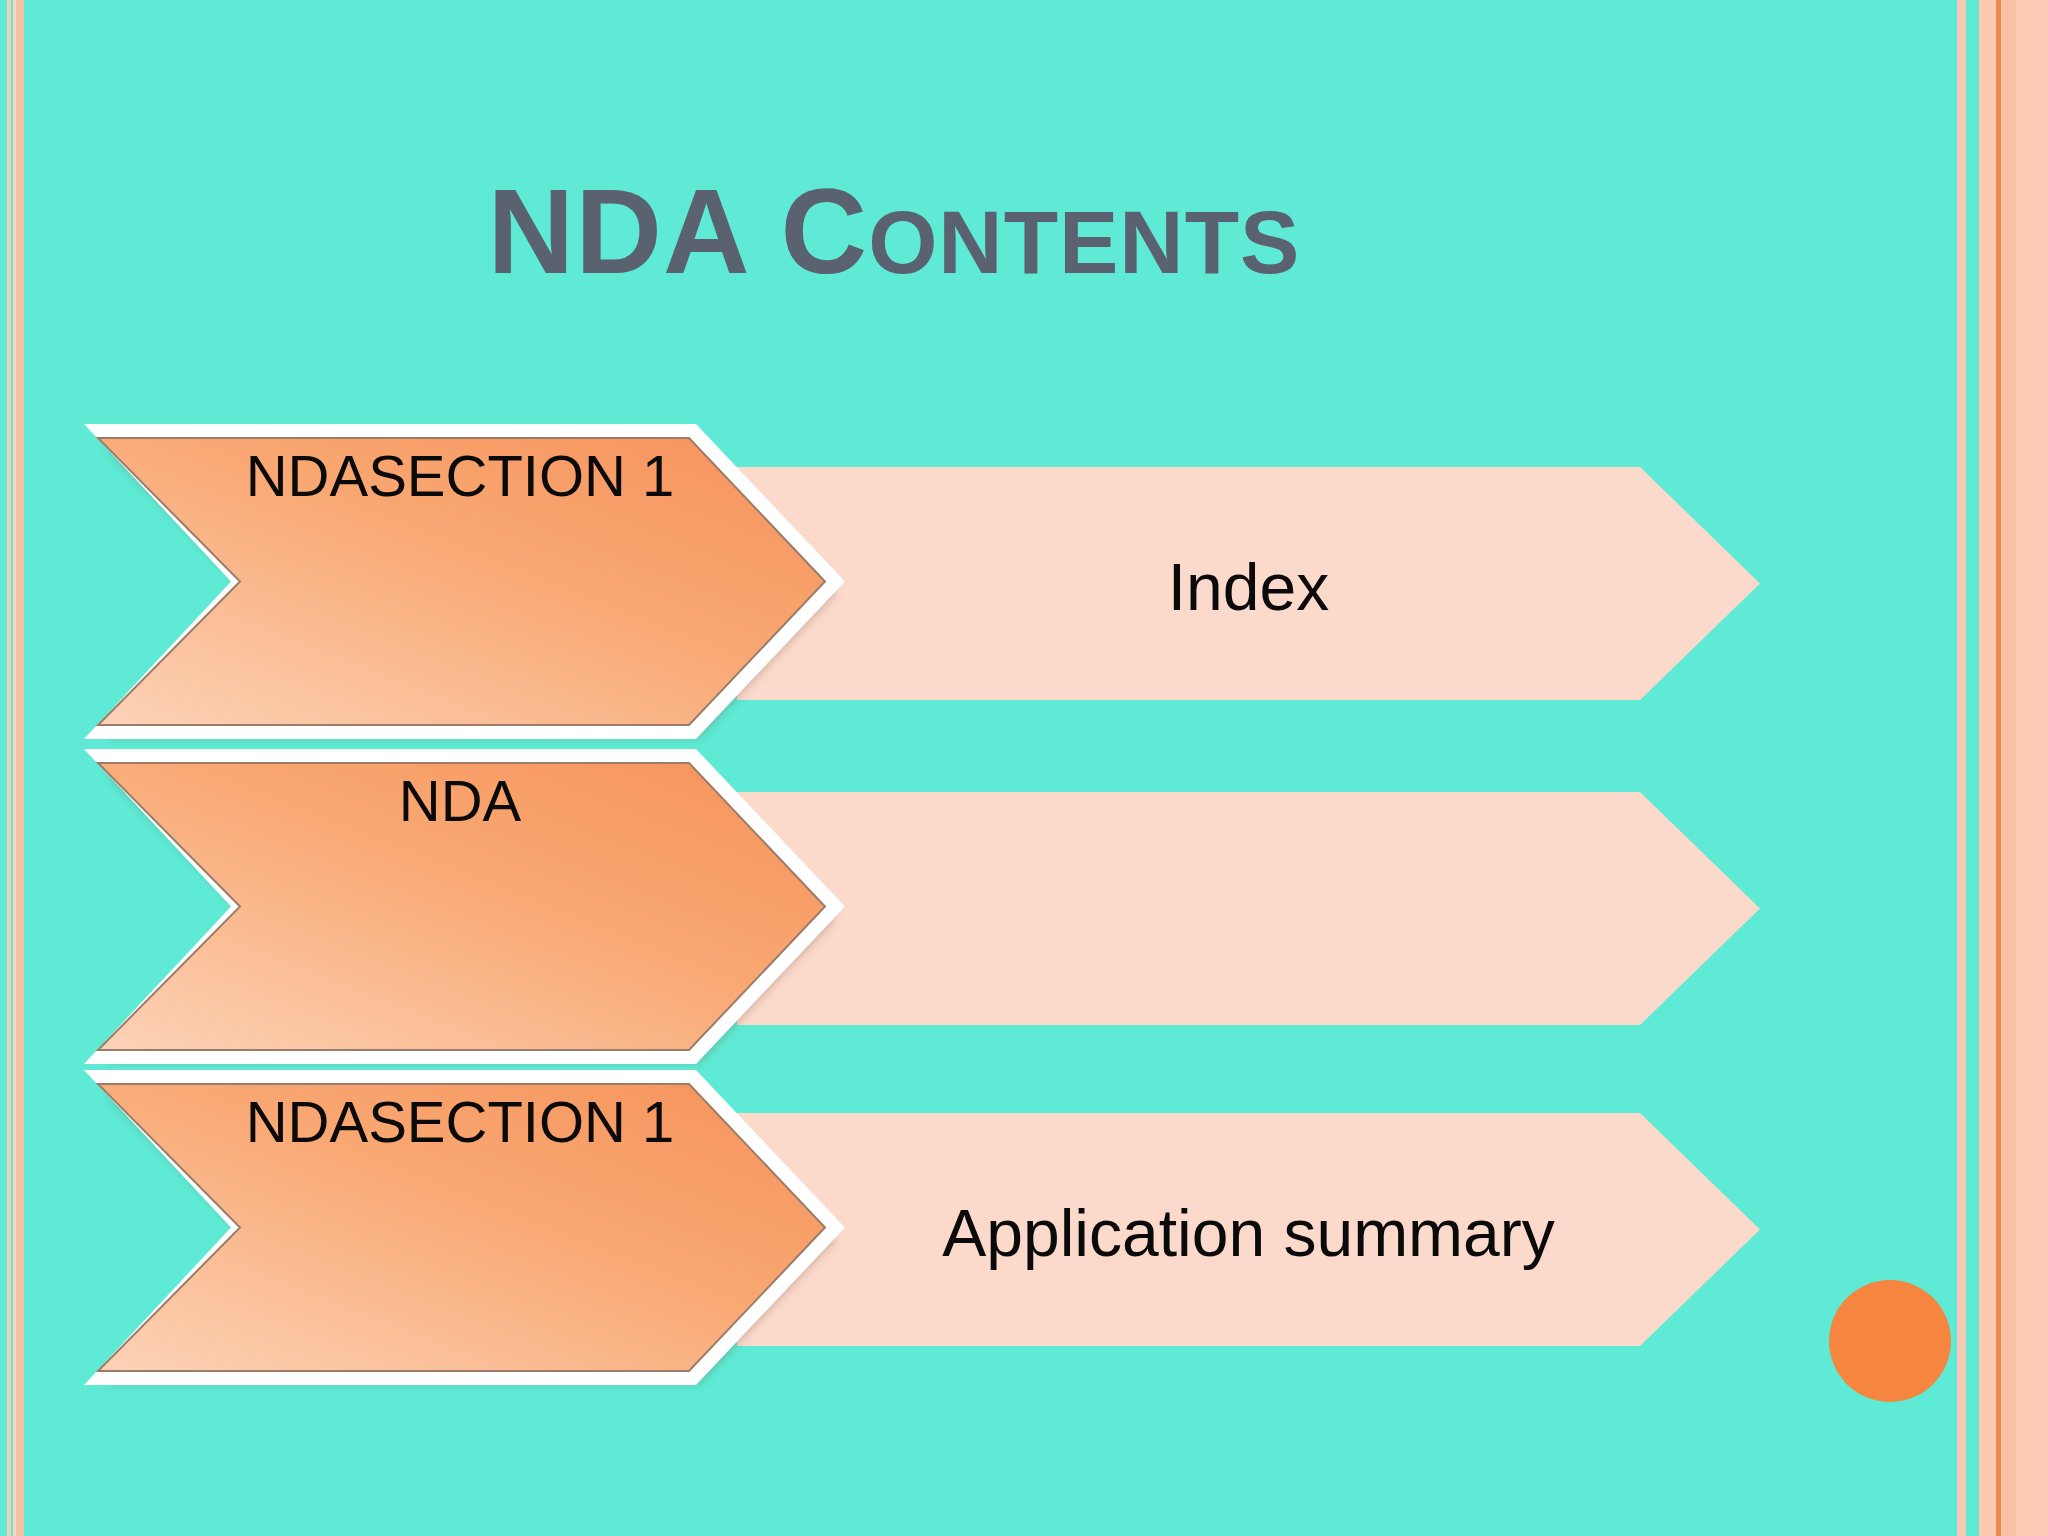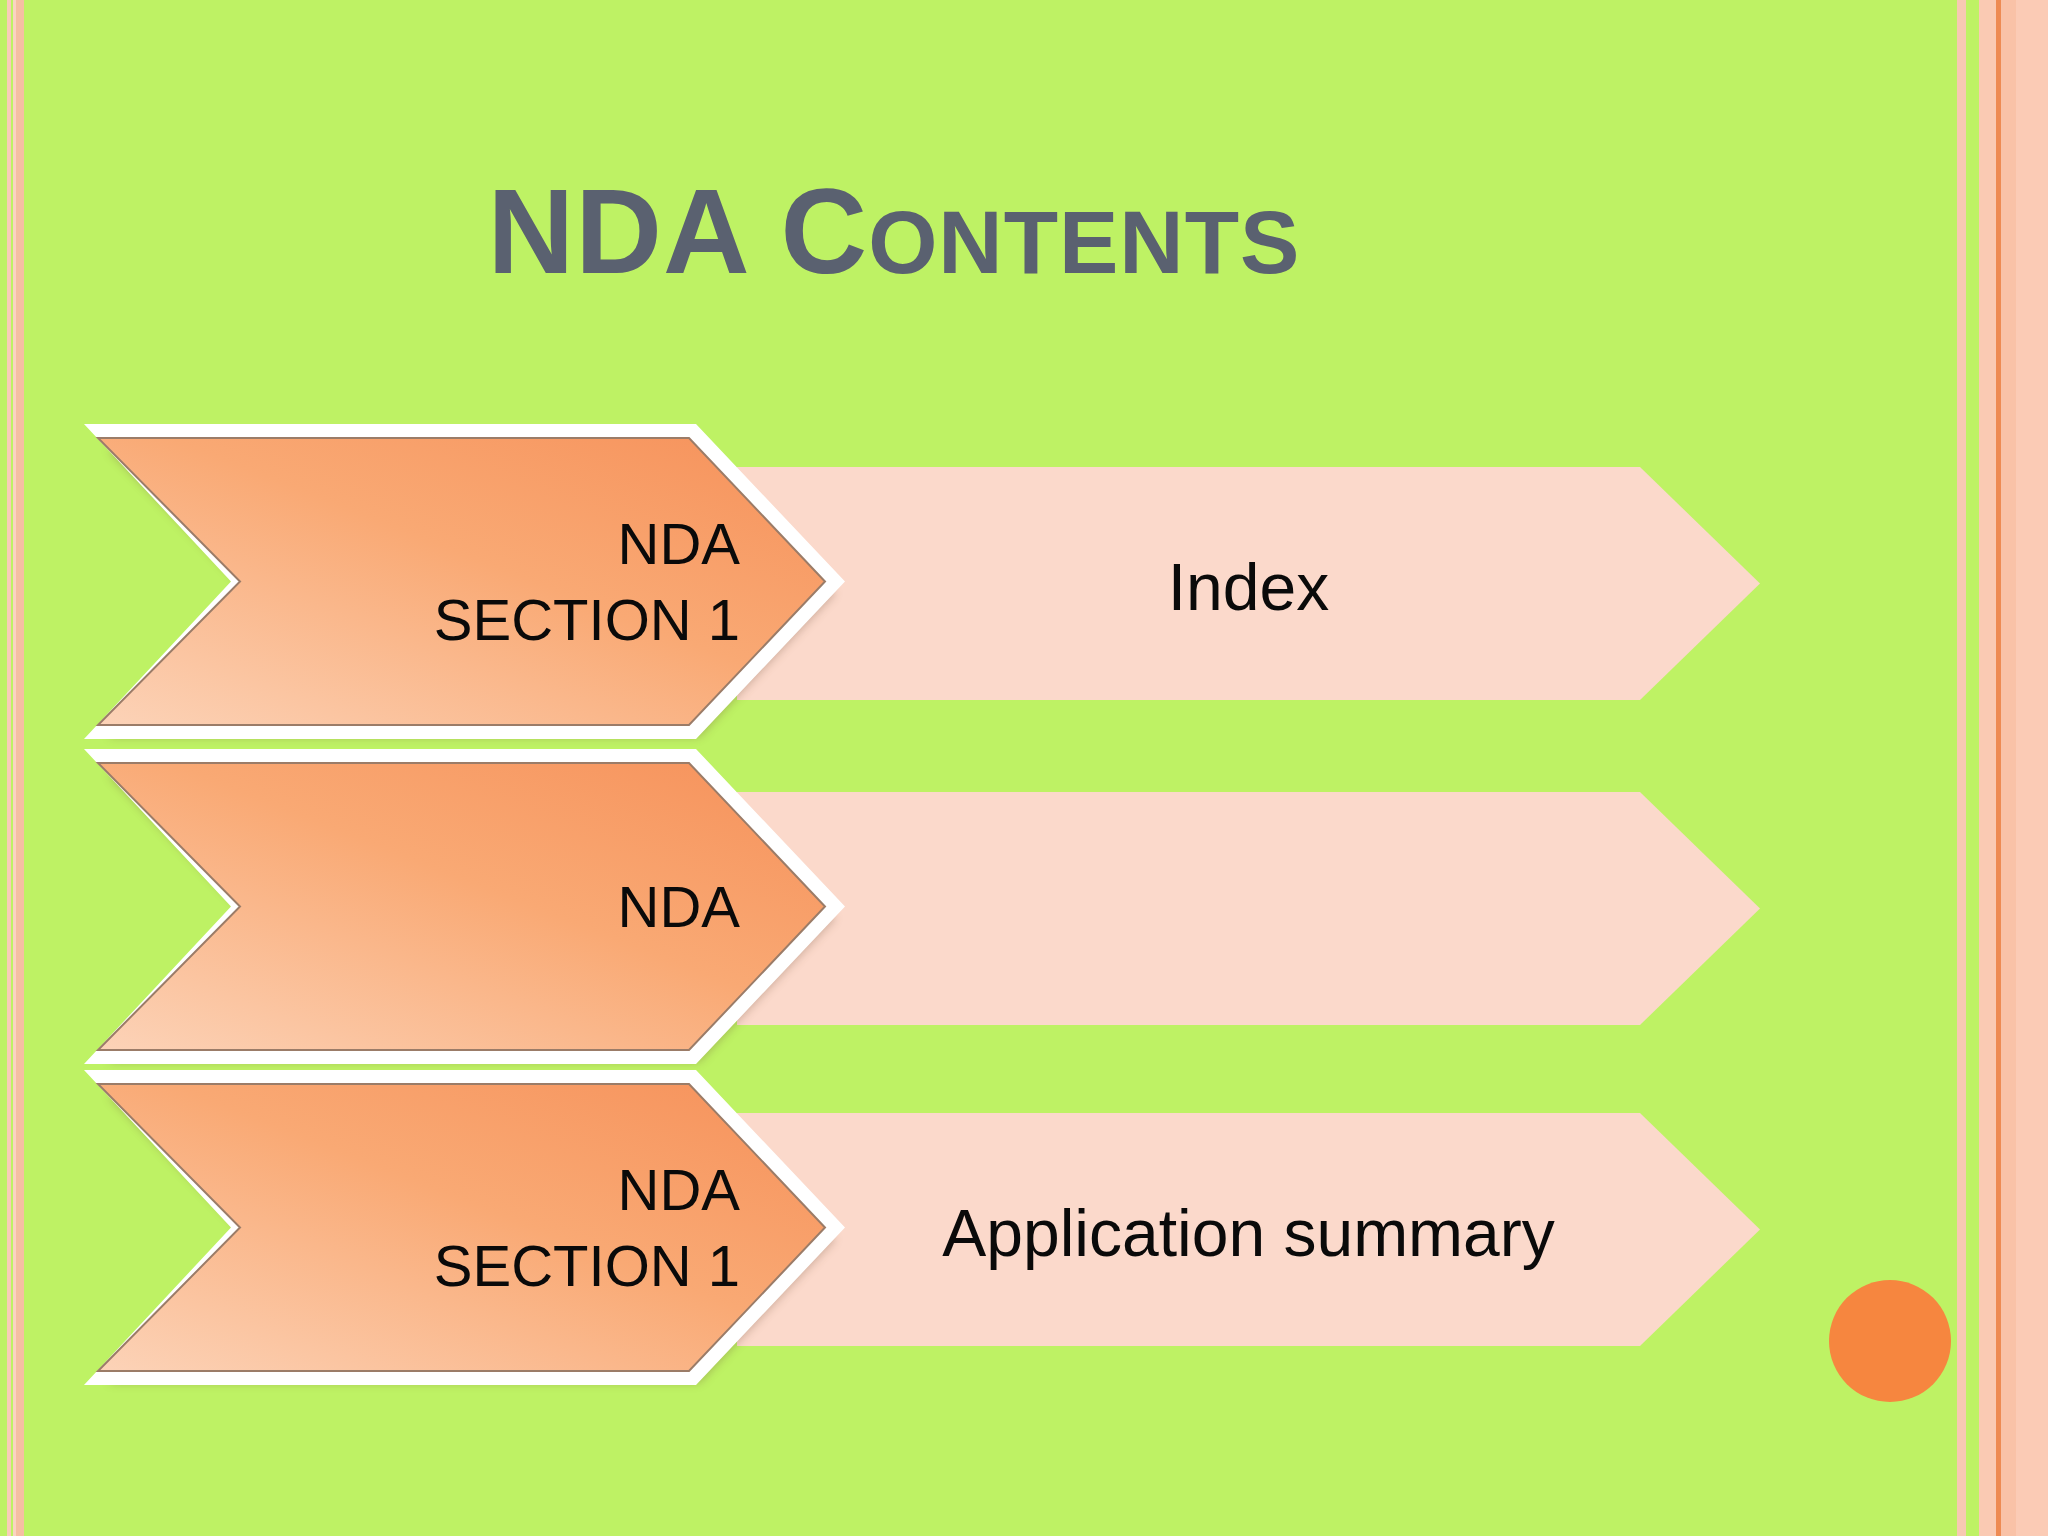--- a/index.html
+++ b/index.html
@@ -5,21 +5,21 @@
   html, body {
     margin: 0;
     padding: 0;
     background: #ffffff;
     font-family: "Liberation Sans", sans-serif;
   }
   .slide {
     position: relative;
     width: 2048px;
     height: 1536px;
-    background: #bef264;
+    background: #5eead4;
     overflow: hidden;
   }
 
   
   .stripe { position: absolute; top: 0; height: 1536px; }
   .stripe-l1 { left: 7px;  width: 4px;  background: #f8cdb7; }
   .stripe-l2 { left: 13px; width: 11px; background: linear-gradient(to right, #fad4c2 0 3px, #f5bfa2 3px); }
   .stripe-r1 { left: 1957px; width: 9px; background: #f7c9b2; }
   .stripe-r2 {
     left: 1979px; width: 69px;
@@ -47,22 +47,22 @@
   .row { position: absolute; left: 60px; width: 1740px; height: 340px; }
   .row-1 { top: 420px; }
   .row-2 { top: 745px; }
   .row-3 { top: 1066px; }
   .row svg { position: absolute; left: 0; top: 0; display: block; }
 
   .chev-label {
     position: absolute;
     left: 120px; top: 18px;
     width: 560px; height: 287px;
-    display: flex; flex-direction: column;
-    align-items: flex-end; justify-content: center;
+    display: flex; flex-direction: row;
+    align-items: flex-start; justify-content: center;
     text-align: center;
     color: #0a0a0a;
     font-size: 58px;
     line-height: 1.3;
     white-space: nowrap;
   }
   .band-label {
     position: absolute;
     left: 677px; top: 47px;
     width: 1023px; height: 240px;

